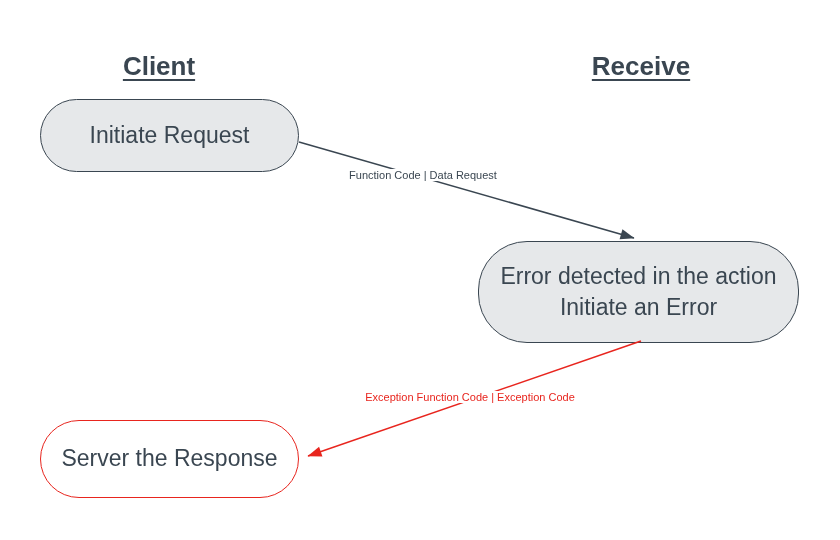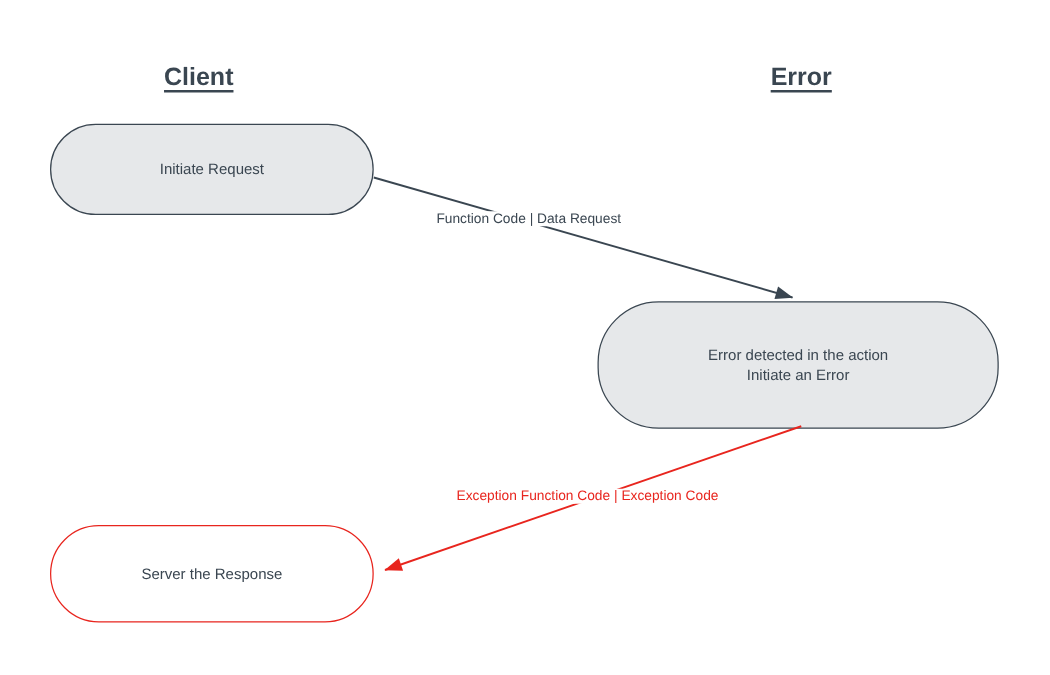--- a/index.html
+++ b/index.html
@@ -10,38 +10,38 @@
   html,body{margin:0;padding:0;background:#ffffff;}
   #canvas{
     position:relative;
     width:840px;height:540px;
     background:#ffffff;
     font-family:"Liberation Sans", sans-serif;
     overflow:hidden;
   }
   .lane-title{
     position:absolute;
-    font-size:20px;
+    font-size:26px;
     font-weight:bold;
     color:var(--dark);
     text-decoration:underline;
     text-decoration-thickness:2px;
     text-underline-offset:4px;
     text-align:center;
   }
   #lane-client{left:109px;top:51px;width:100px;}
   #lane-server{left:591px;top:51px;width:100px;}
   .node{
     position:absolute;
     display:flex;
     flex-direction:column;
     align-items:center;
     justify-content:center;
     text-align:center;
-    font-size:12px;
+    font-size:23px;
     color:var(--dark);
     line-height:1.35;
     box-sizing:border-box;
   }
   #node-initiate{
     left:40px;top:99px;width:259px;height:73px;
     background:var(--fill);
     border:1px solid var(--dark);
     border-radius:37px;
   }
@@ -72,21 +72,21 @@
   #label-request{left:423px;top:175px;color:var(--dark);}
   #label-exception{left:470px;top:397px;color:var(--red);}
 </style>
 </head>
 <body>
 
 <div id="canvas">
 
   <div class="lane-title" id="lane-client">Client</div>
 
-  <div class="lane-title" id="lane-server">Error</div>
+  <div class="lane-title" id="lane-server">Receive</div>
 
   <div class="node" id="node-initiate">
     <span>Initiate Request</span>
   </div>
 
   <div class="node" id="node-error">
     <span>Error detected in the action</span>
     <span>Initiate an Error</span>
   </div>
 

